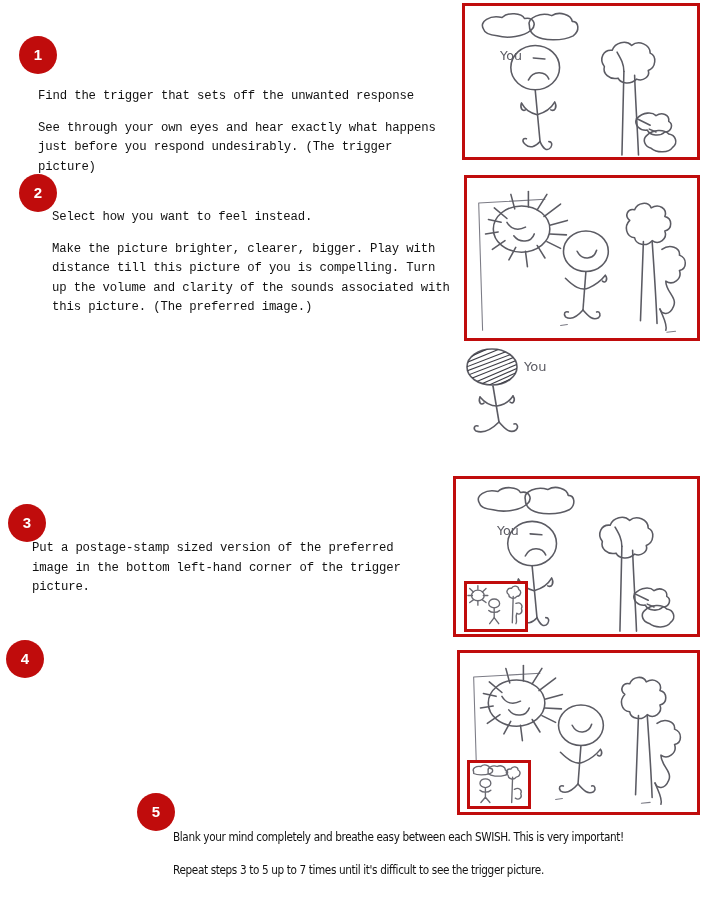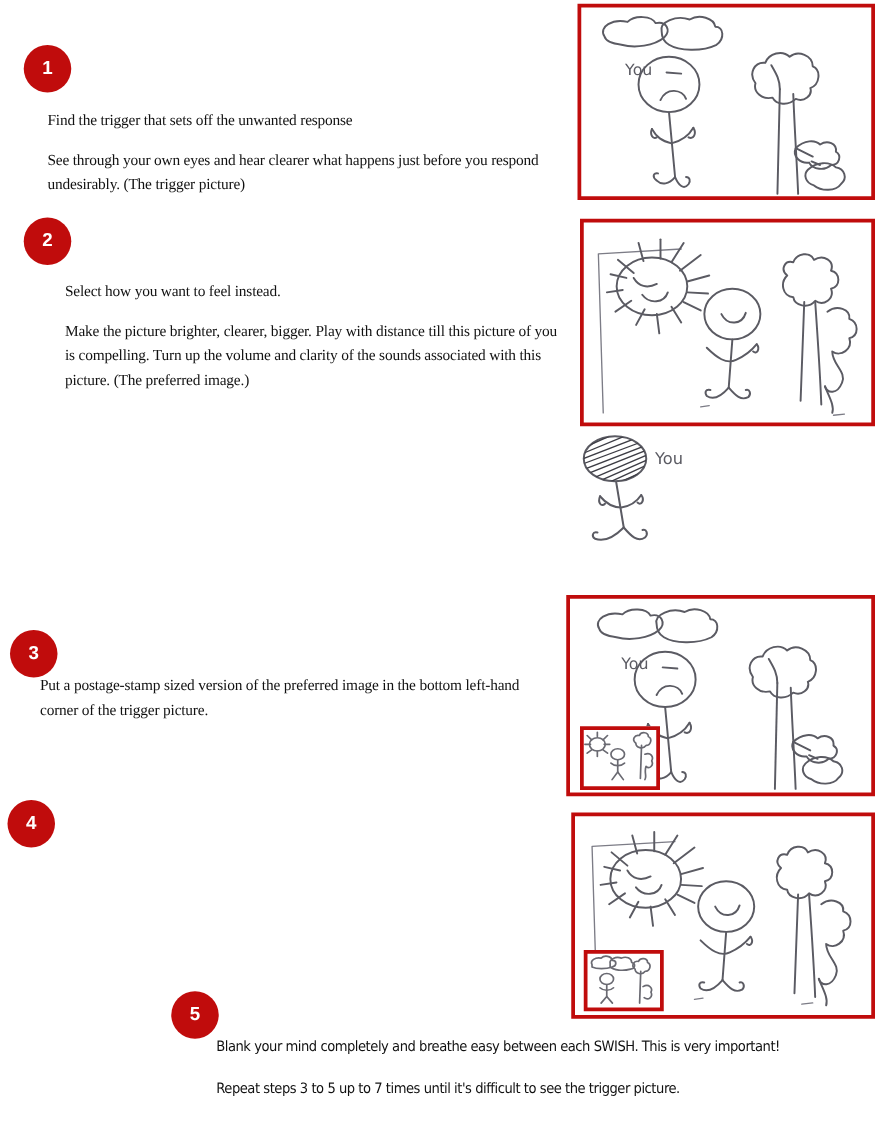--- a/index.html
+++ b/index.html
@@ -33,21 +33,21 @@
     line-height: 38px;
     text-align: center;
     font-family: "Liberation Sans", sans-serif;
     user-select: none;
   }
 
   
   .stepText {
     position: absolute;
     color: #111111;
-    font-family: Liberation Serif, serif;
+    font-family: Liberation Mono, monospace;
     font-size: 12.3px;
     line-height: 19.5px;
     letter-spacing: -0.15px;
   }
   .stepText p { margin: 0 0 12px 0; }
   .stepText p:last-child { margin-bottom: 0; }
 
   .stepText.narrow {
     font-family: "DejaVu Sans", sans-serif;
     font-size: 11.4px;
@@ -91,21 +91,21 @@
 </style>
 </head>
 <body>
 
 <div class="page">
 
   <div class="badge" style="left:19px; top:36px;">1</div>
 
   <div class="stepText" style="left:38px; top:87px; width:398px;">
     <p>Find the trigger that sets off the unwanted response</p>
-    <p>See through your own eyes and hear clearer what happens just before you respond undesirably. (The trigger picture)</p>
+    <p>See through your own eyes and hear exactly what happens just before you respond undesirably. (The trigger picture)</p>
   </div>
 
   <div class="frame" style="left:462px; top:3px; width:238px; height:157px;">
     <svg viewBox="0 0 238 157" preserveAspectRatio="none">
 
       <path class="sketch" d="M19 24 C14 16 26 9 38 12 C44 6 58 7 61 13 C70 11 74 19 68 25 C60 32 44 34 33 31 C24 30 20 28 19 24 Z"></path>
       <path class="sketch" d="M66 20 C64 12 78 6 89 10 C97 5 109 9 110 16 C117 16 118 26 111 31 C99 37 80 36 72 31 C67 28 66 24 66 20 Z"></path>
 
       <ellipse class="sketch" cx="72" cy="64" rx="25" ry="23"></ellipse>
 
@@ -131,21 +131,21 @@
 
       <path class="sketch" d="M176 117 C183 110 192 110 196 114 C202 110 210 113 209 120 C214 123 212 131 205 131 C200 136 190 135 187 129 C180 130 173 124 176 117 Z"></path>
       <path class="sketch" d="M186 135 C193 128 204 128 209 133 C216 134 219 142 213 147 C209 153 197 153 191 148 C184 146 182 139 186 135 Z"></path>
       <path class="sketch" d="M176 117 L190 124"></path>
       <path class="sketch" d="M189 128 L196 131"></path>
     </svg>
   </div>
 
   <div class="badge" style="left:19px; top:174px;">2</div>
 
-  <div class="stepText" style="left:52px; top:224px; width:400px;">
+  <div class="stepText" style="left:52px; top:208px; width:400px;">
     <p>Select how you want to feel instead.</p>
     <p>Make the picture brighter, clearer, bigger. Play with distance till this picture of you is compelling. Turn up the volume and clarity of the sounds associated with this picture. (The preferred image.)</p>
   </div>
 
   <div class="frame" style="left:464px; top:175px; width:236px; height:166px;">
     <svg viewBox="0 0 236 166" preserveAspectRatio="none">
 
       <path class="sketch-thin" d="M12 26 L16 158 M12 26 L80 22"></path>
 
       <ellipse class="sketch" cx="56" cy="53" rx="29" ry="24"></ellipse>

